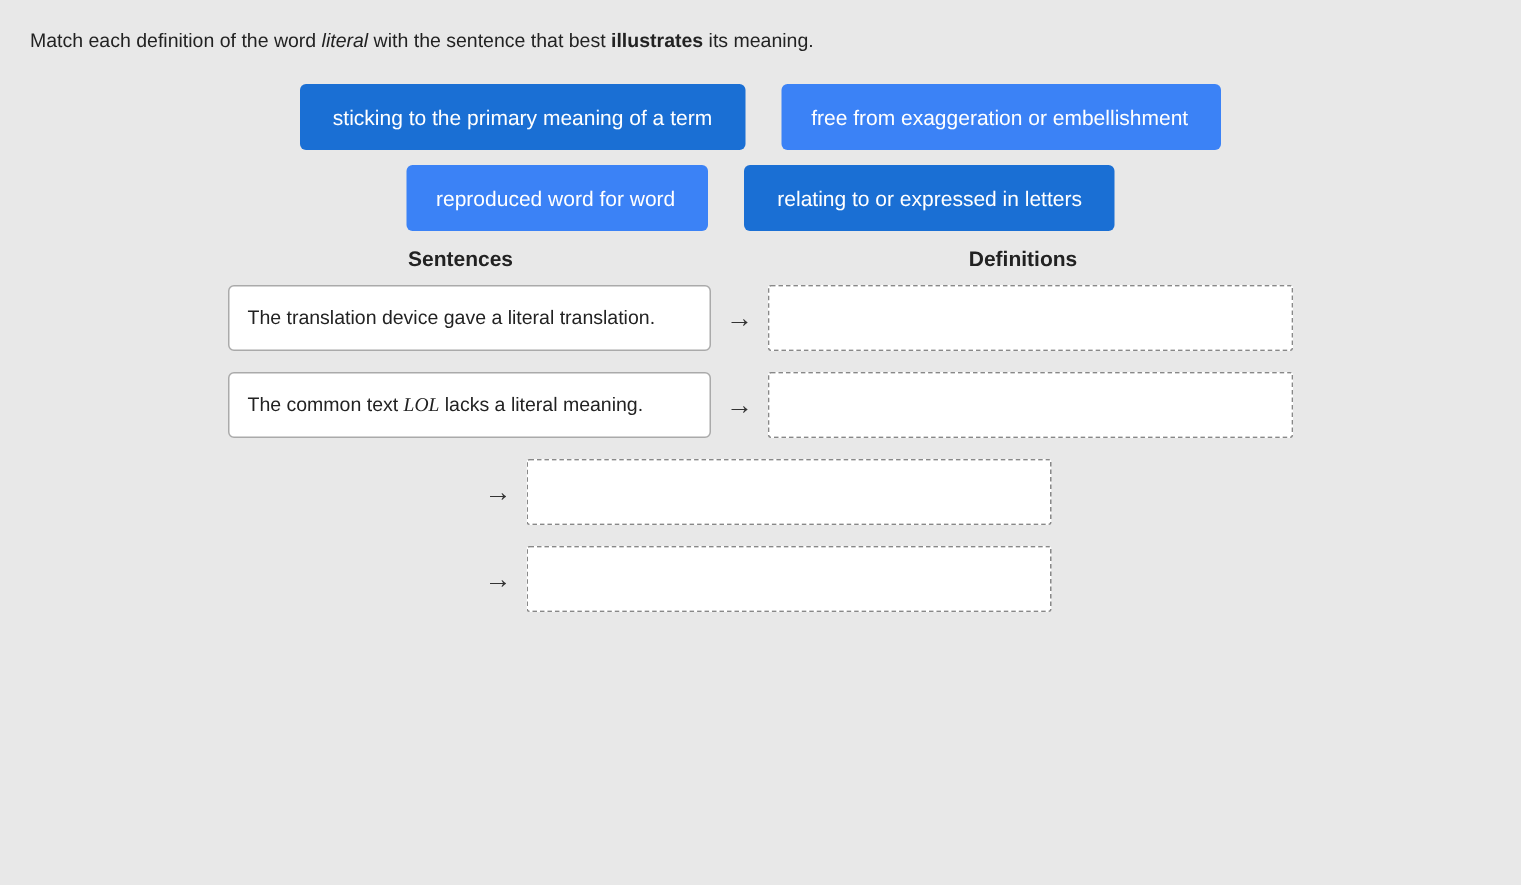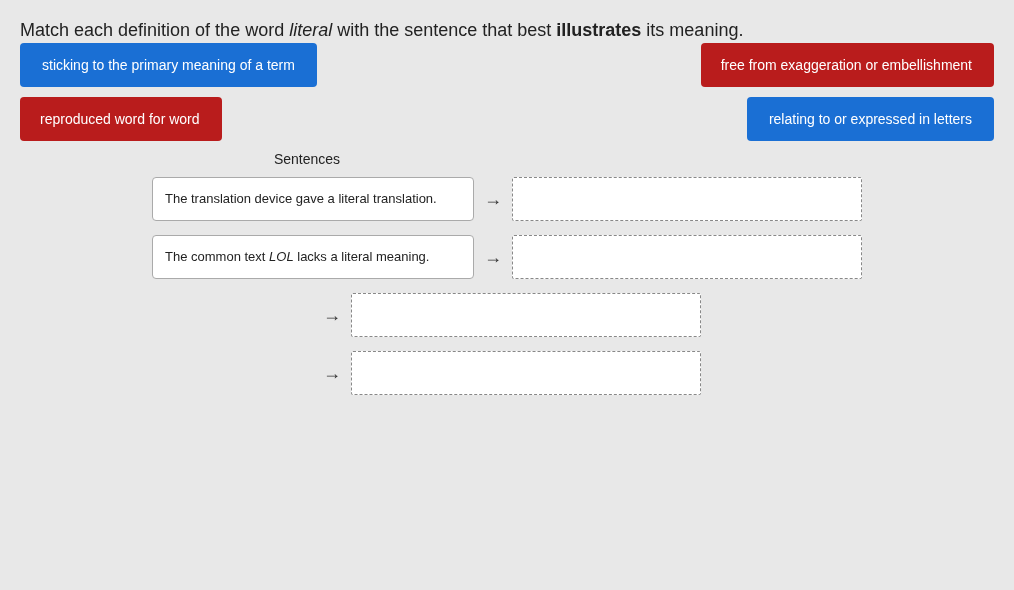--- a/index.html
+++ b/index.html
@@ -8,53 +8,54 @@
       background: #e8e8e8;
       font-family: Arial, sans-serif;
       font-size: 14px;
       color: #222;
       width: 1014px;
       min-height: 590px;
       padding: 18px 20px;
     }
 
     .instruction {
-      font-size: 18px;
+      font-size: 13px;
+      margin-bottom: 20px;
       line-height: 1.4;
     }
 
     .instruction em {
       font-style: italic;
     }
 
     .instruction strong {
       font-weight: bold;
     }
 
     .top-section {
       display: flex;
-      justify-content: space-between;
+      justify-content: center;
       gap: 24px;
       margin-bottom: 10px;
     }
 
     .definition-btn {
       background: #1a6fd4;
       color: #fff;
       border: none;
       border-radius: 4px;
       padding: 14px 22px;
       font-size: 14px;
       cursor: pointer;
       min-width: 180px;
       text-align: center;
     }
 
     .definition-btn.dark {
-      background: #b91c1c;
+      background: #3b82f6;
       padding-left: 20px;
     }
 
     .match-row {
       display: flex;
       align-items: center;
       margin-bottom: 14px;
     }
 
     .sentence-box {
@@ -65,20 +66,21 @@
       font-size: 13px;
       width: 322px;
       min-height: 44px;
       display: flex;
       align-items: center;
       line-height: 1.4;
     }
 
     .sentence-box em {
       font-style: italic;
+      font-family: Liberation Serif, serif;
     }
 
     .arrow {
       margin: 0 10px;
       font-size: 18px;
       color: #333;
       flex-shrink: 0;
       display: flex;
       align-items: center;
     }
@@ -100,21 +102,21 @@
 
     .labels-row {
       display: flex;
       width: 700px;
       margin-bottom: 10px;
     }
 
     .labels-row .sent-label {
       width: 300px;
       text-align: center;
-      font-weight: normal;
+      font-weight: bold;
       font-size: 14px;
     }
 
     .labels-row .def-label {
       margin-left: auto;
       width: 350px;
       text-align: center;
       font-weight: bold;
       font-size: 14px;
     }
@@ -131,20 +133,21 @@
   <button class="definition-btn dark">free from exaggeration or embellishment</button>
 </div>
 <div class="top-section">
   <button class="definition-btn dark">reproduced word for word</button>
   <button class="definition-btn">relating to or expressed in letters</button>
 </div>
 
 <div class="sections-wrapper">
   <div class="labels-row">
     <div class="sent-label">Sentences</div>
+    <div class="def-label">Definitions</div>
   </div>
 
   <div class="match-row">
     <div class="sentence-box">
       <span>The translation device gave a literal translation.</span>
     </div>
     <div class="arrow">→</div>
     <div class="definition-drop"></div>
   </div>
 

